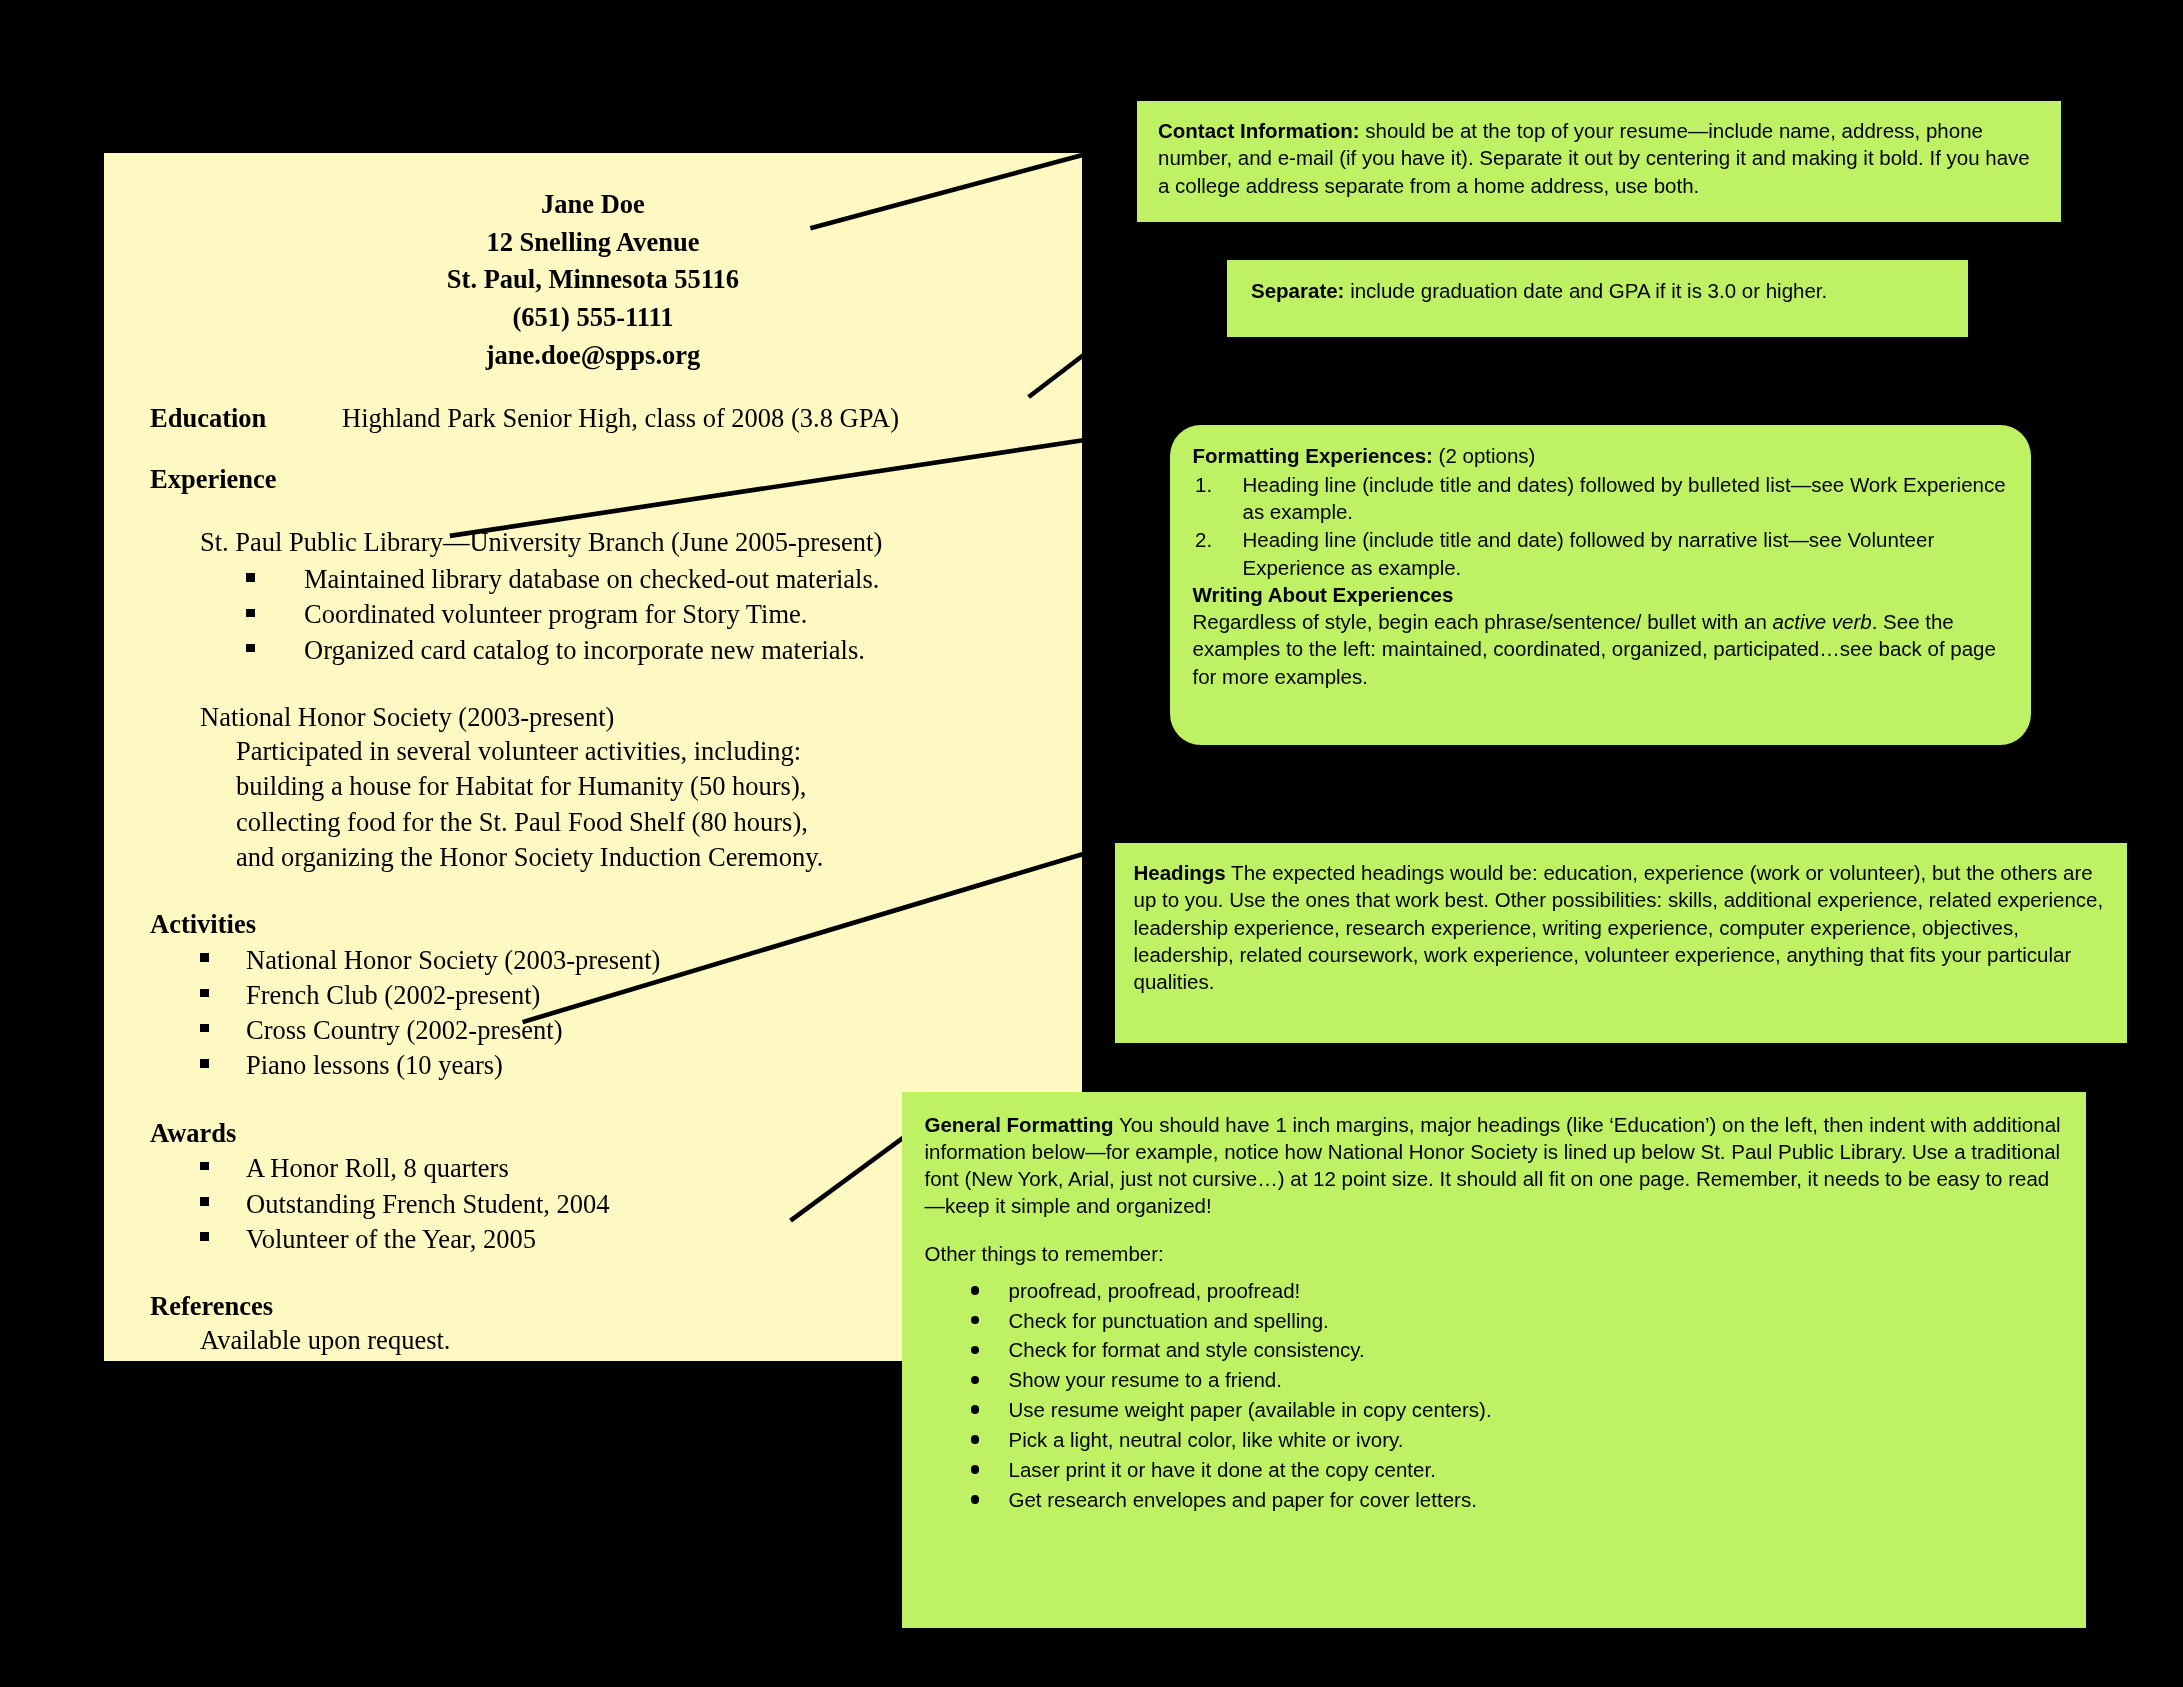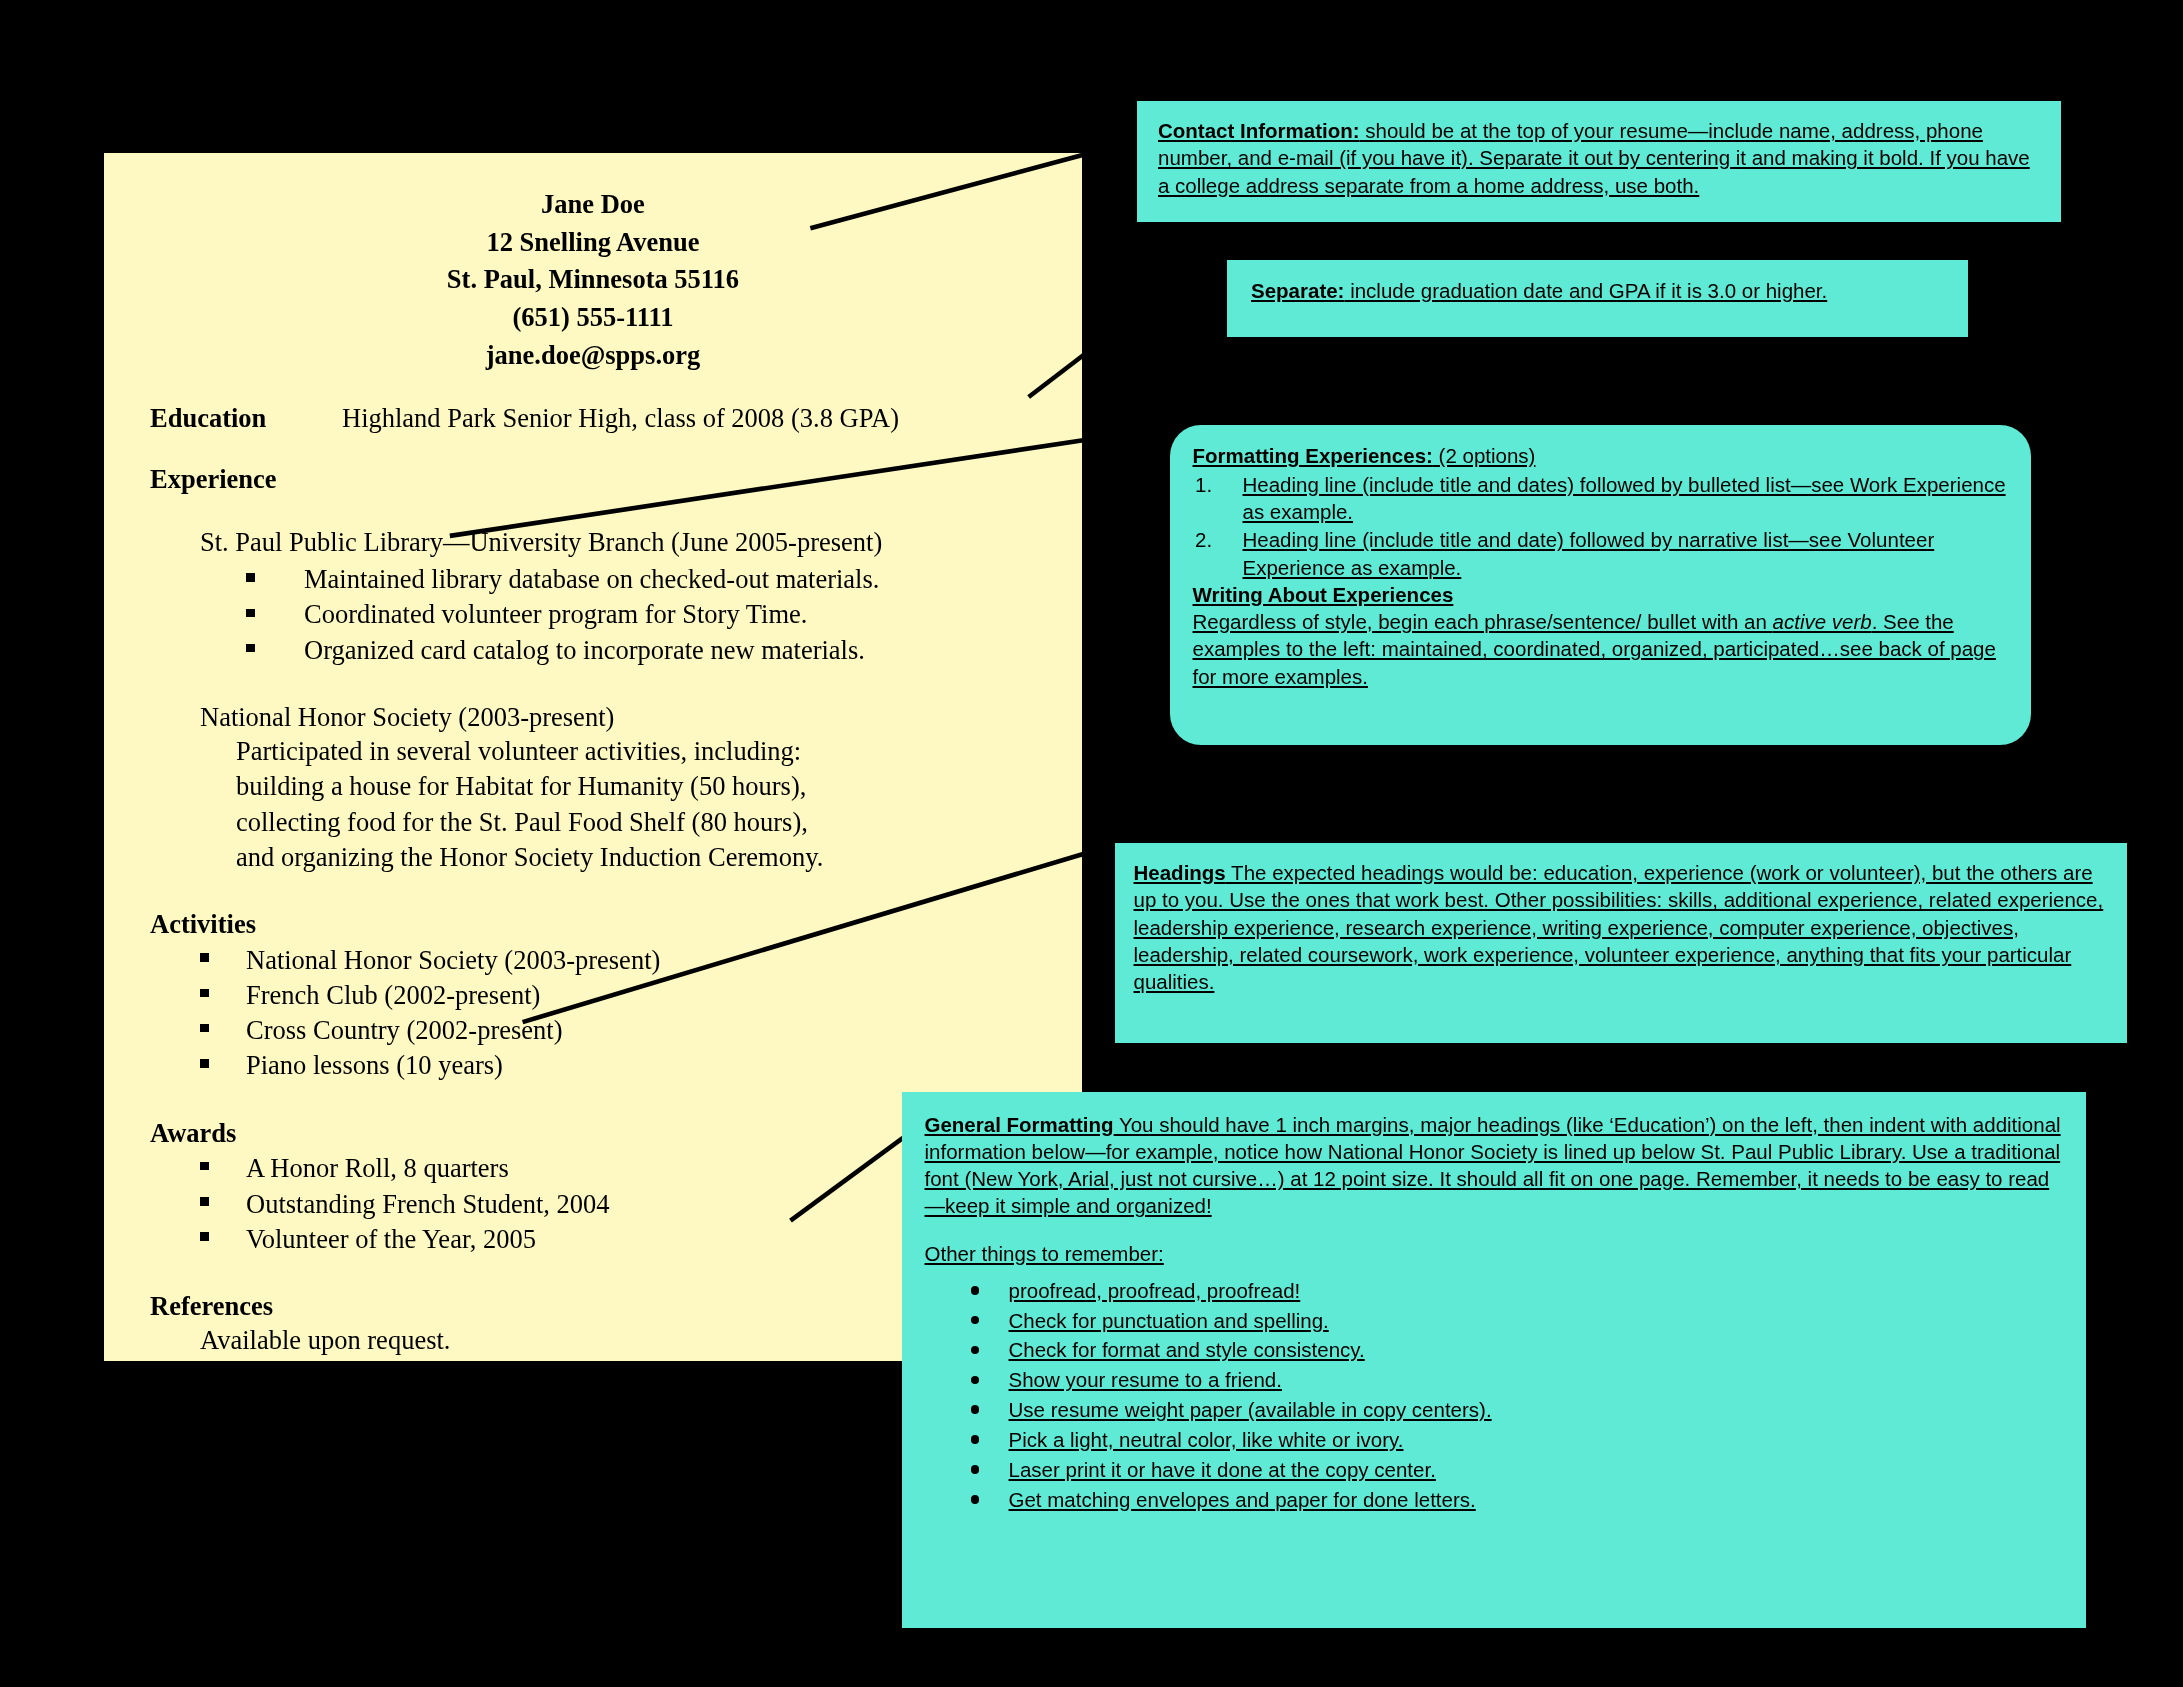--- a/index.html
+++ b/index.html
@@ -56,27 +56,26 @@
   .sub-head{ font-weight:bold; font-size:26.5px; margin-top:34px; }
   ul.sq.tight{ margin-top:2.6px; }
   ul.sq.tight li{ margin-left:50px; padding-left:46px; }
   ul.sq.tight li::before{ top:10.6px; }
 
   .ref-body{ font-size:26.5px; margin-left:50px; margin-top:2.6px;}
 
   
   .callout{
     position:absolute;
-    background:#5eead4;
+    background:#bef264;
     color:#000;
     box-sizing:border-box;
     font-family:"Liberation Sans", sans-serif;
     font-size:20.5px;
     line-height:1.33;
-    text-decoration:underline;
   }
   .callout p{ margin:0; }
   .callout b{ font-weight:bold; }
   .callout i{ font-style:italic; }
 
   #box-contact{ left:1137px; top:101px; width:924px; height:121px; padding:16px 20px 0 21px;}
   #box-education{ left:1227px; top:260px; width:741px; height:77px; padding:17px 20px 0 24px;}
   #box-formatting{ left:1170px; top:425px; width:861px; height:320px; padding:17px 22.5px 0 22.5px;border-radius:31px;}
   #box-headings{ left:1115px; top:843px; width:1012px; height:200px; padding:16px 18.5px 0 18.5px;}
   #box-general{ left:902px; top:1092px; width:1184px; height:536px; padding:18.5px 24px 0 22.5px;}
@@ -189,16 +188,16 @@
   <div class="spacer"></div>
   <p>Other things to remember:</p>
   <ul class="dot">
     <li>proofread, proofread, proofread!</li>
     <li>Check for punctuation and spelling.</li>
     <li>Check for format and style consistency.</li>
     <li>Show your resume to a friend.</li>
     <li>Use resume weight paper (available in copy centers).</li>
     <li>Pick a light, neutral color, like white or ivory.</li>
     <li>Laser print it or have it done at the copy center.</li>
-    <li>Get matching envelopes and paper for done letters.</li>
+    <li>Get research envelopes and paper for cover letters.</li>
   </ul>
 </div>
 
 
 </body></html>

